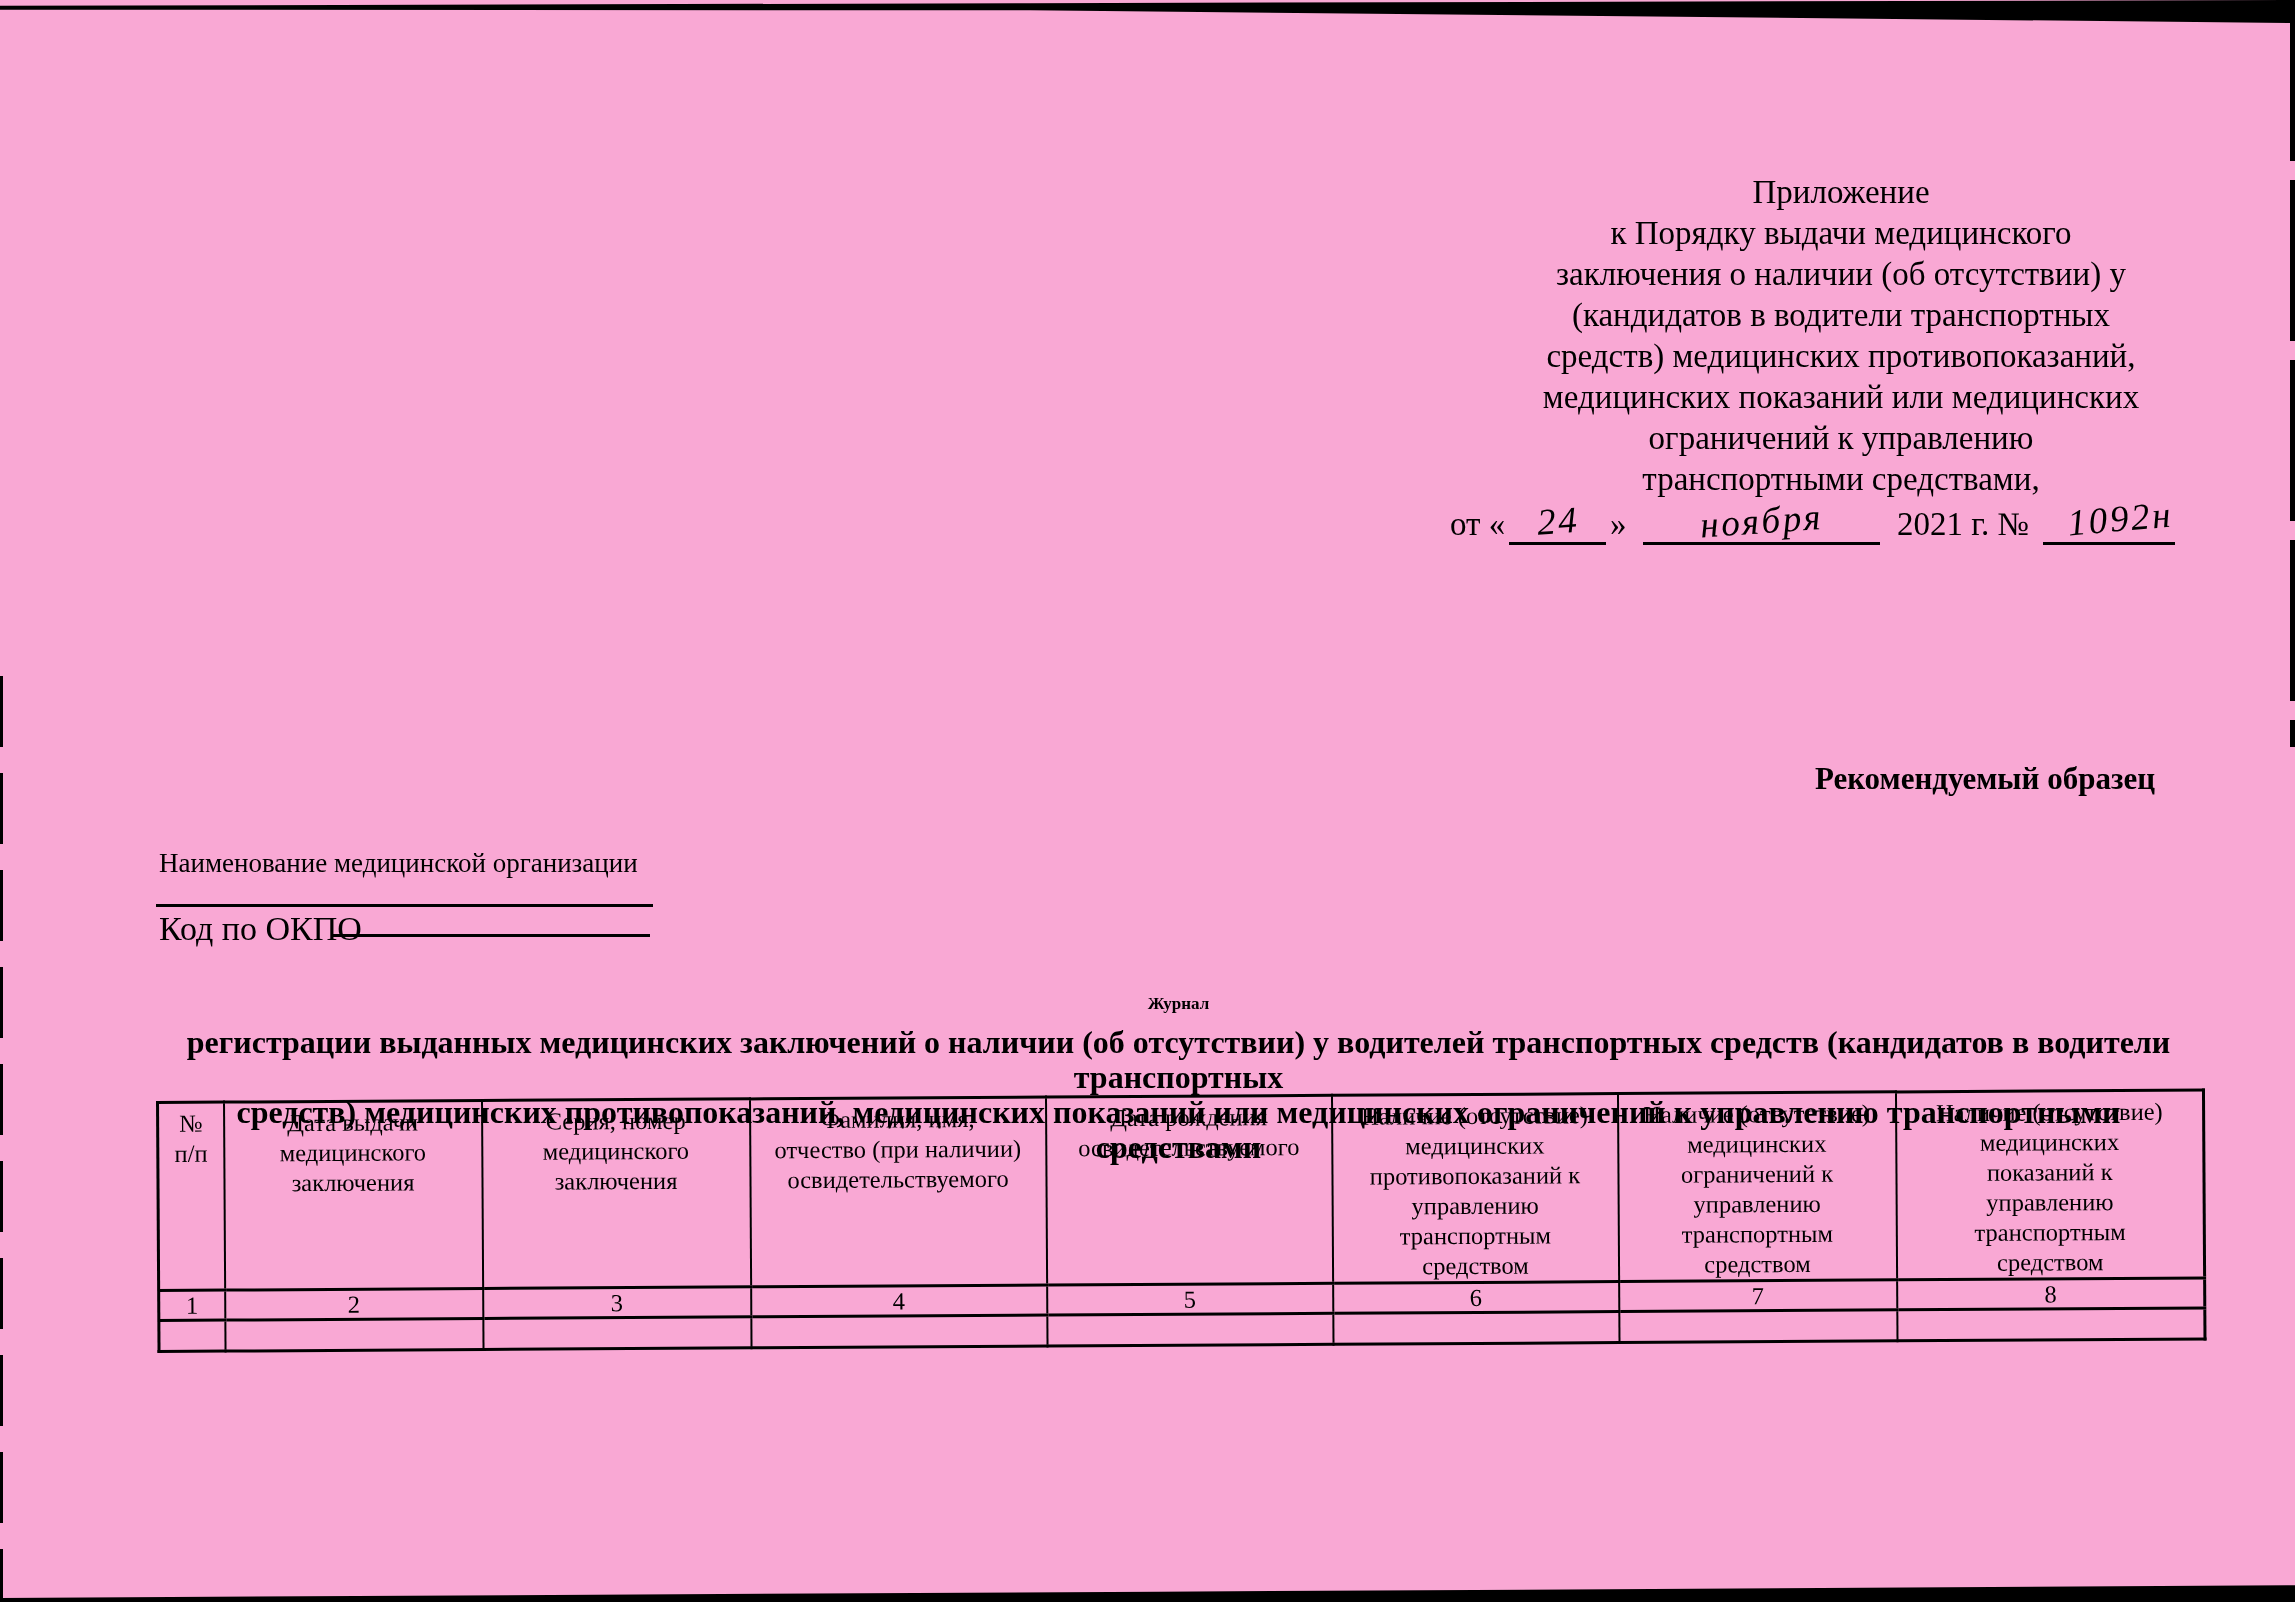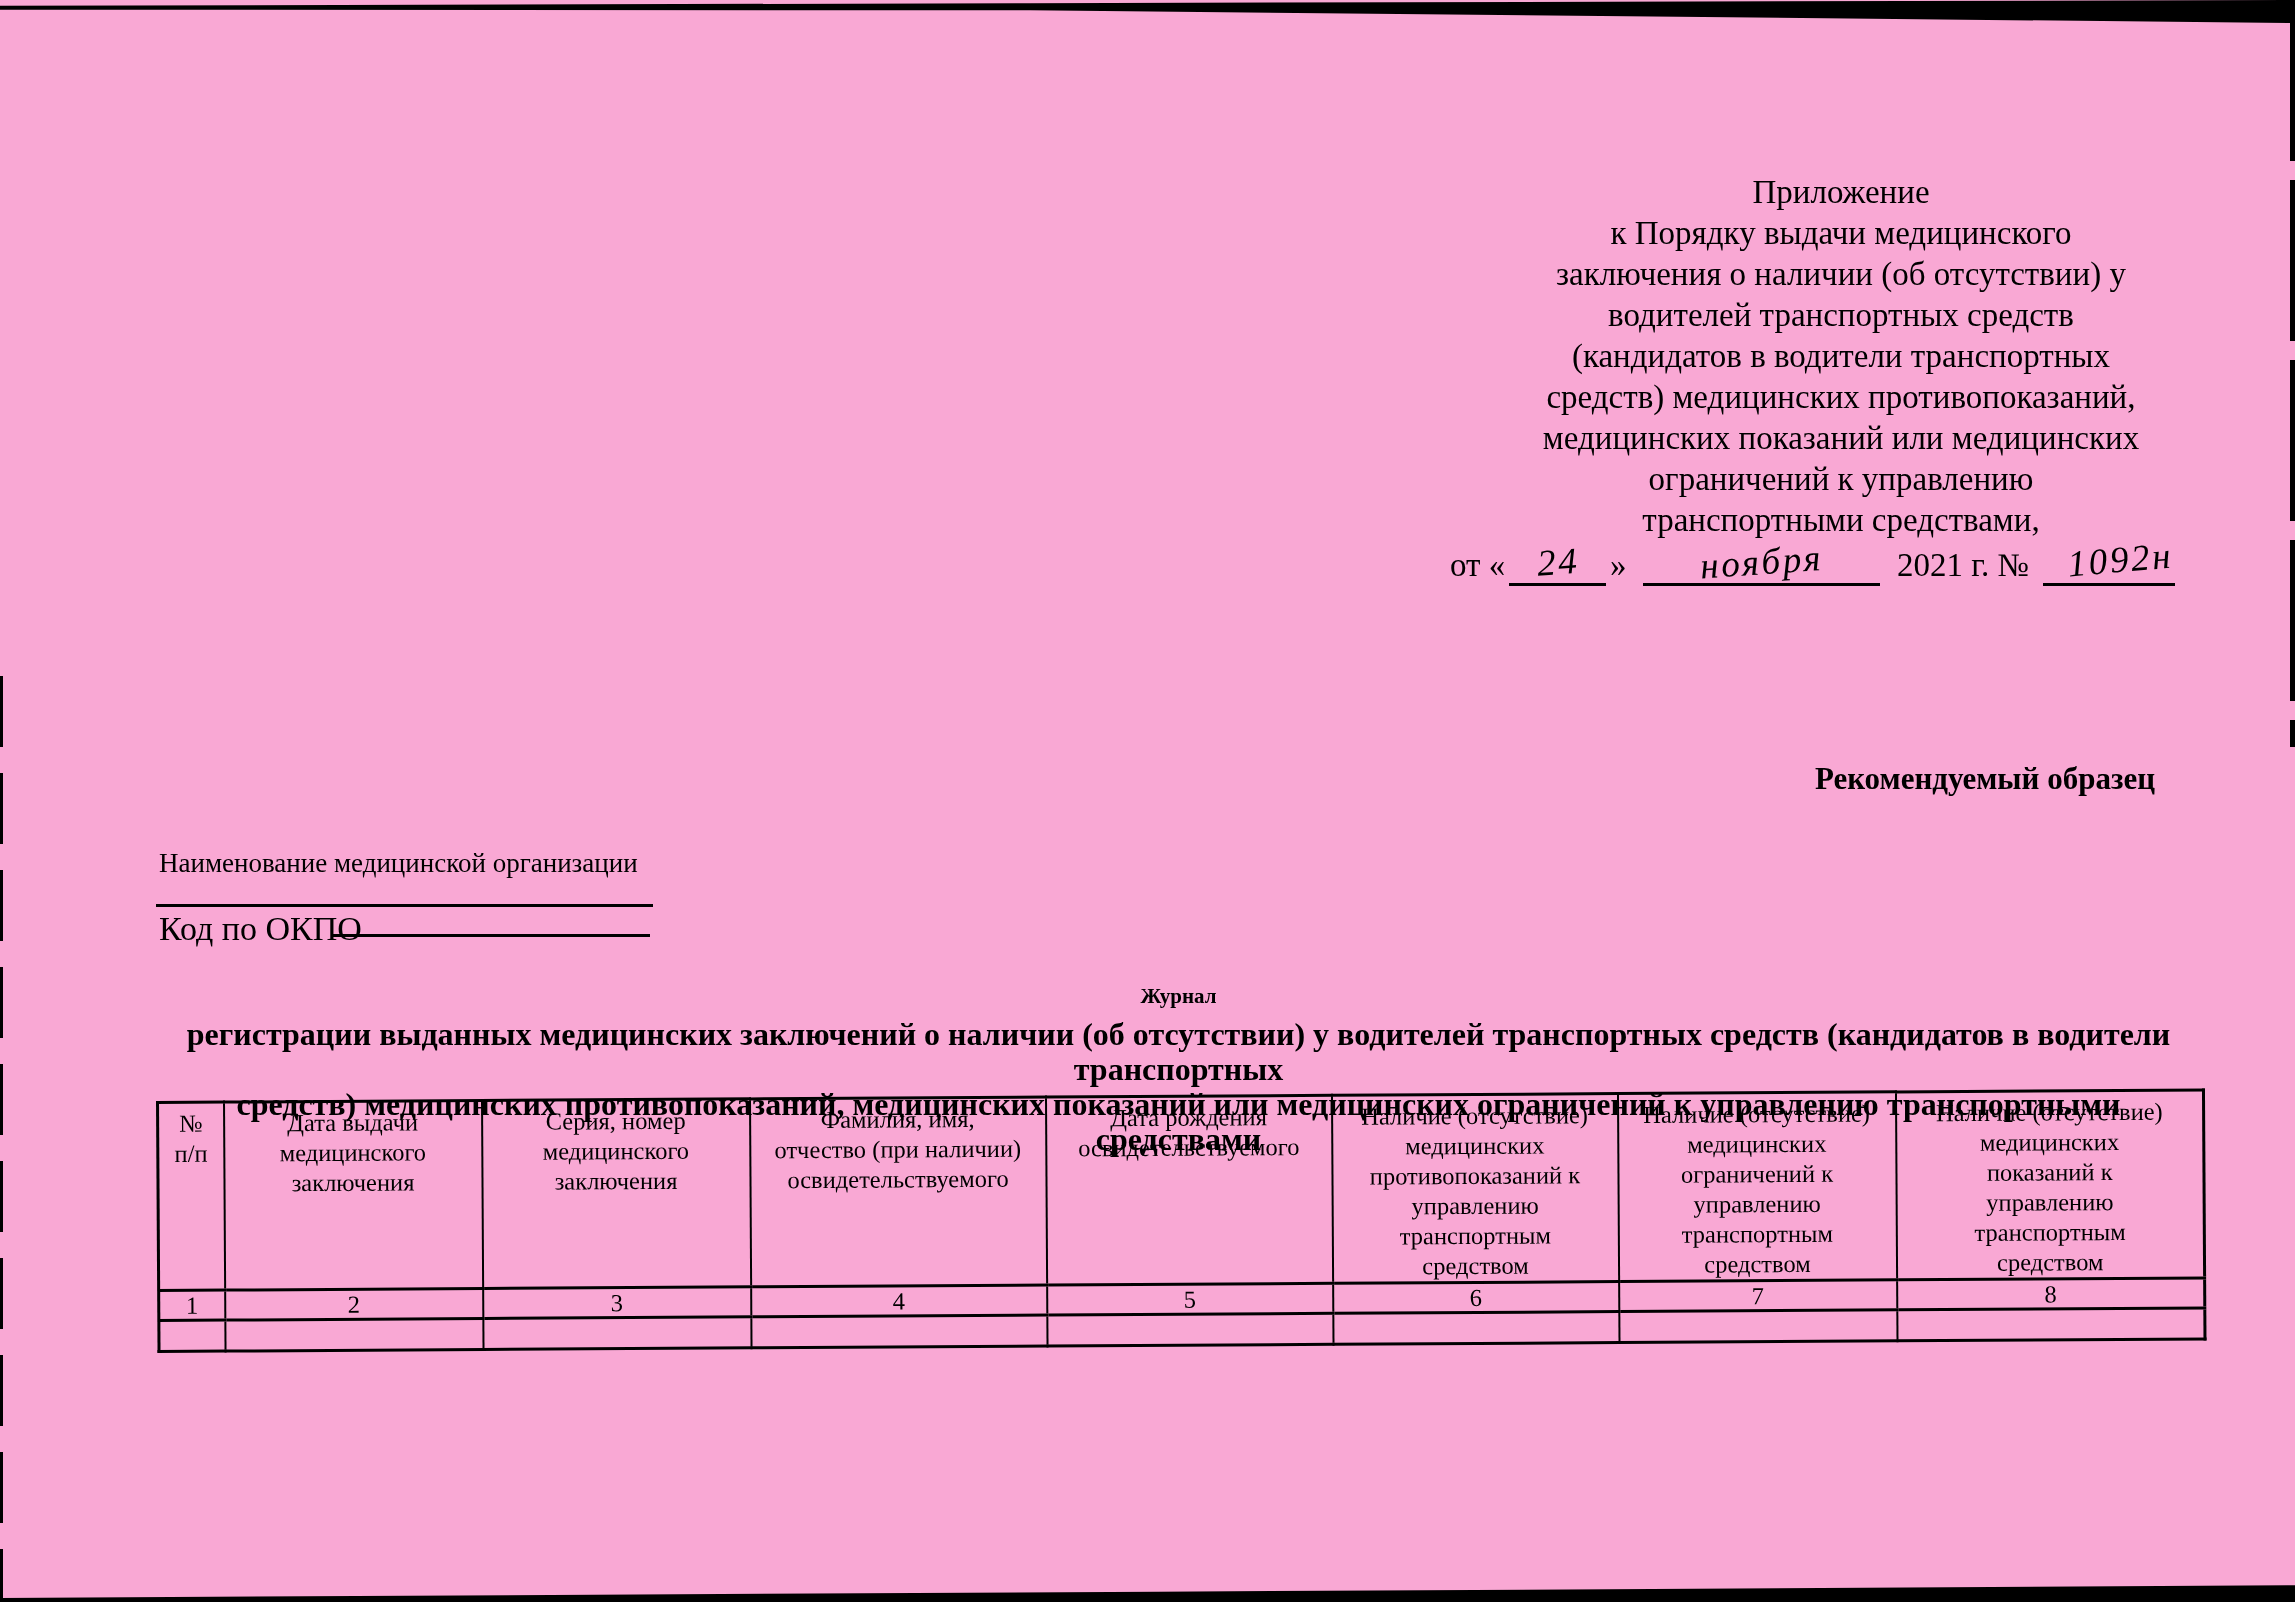--- a/index.html
+++ b/index.html
@@ -60,21 +60,21 @@
   
   .org-label{position:absolute;left:159px;top:848px;font-size:27px;white-space:nowrap;}
   .org-underline{position:absolute;left:156px;top:904px;width:497px;height:3.2px;background:#000;}
   .okpo-label{position:absolute;left:159px;top:910px;font-size:34px;white-space:nowrap;}
   .okpo-underline{position:absolute;left:333px;top:934px;width:317px;height:3.2px;background:#000;}
   
   .journal-head{
     position:absolute;left:156px;top:981px;width:2045px;
     text-align:center;font-weight:bold;
   }
-  .journal-title{font-size:21px;line-height:30px;}
+  .journal-title{font-size:17px;line-height:30px;margin-top:8px;}
   .journal-subtitle{
     font-size:32px;line-height:35px;margin-top:6.4px;
     white-space:pre-line;
   }
   
   .reg-table{
     position:absolute;left:156px;top:1101px;
     width:2045px;border-collapse:collapse;table-layout:fixed;
     transform:rotate(-0.35deg);transform-origin:0 0;
     border:3.9px solid #000;
@@ -104,21 +104,20 @@
 
   <div class="edge-top"></div>
   <div class="edge-bottom"></div>
   <div class="edge-left"></div>
   <div class="edge-right"></div>
 
   <div class="appendix">
     <div class="line">Приложение</div>
     <div class="line">к Порядку выдачи медицинского</div>
     <div class="line">заключения о наличии (об отсутствии) у</div>
-    <div class="line">водителей транспортных средств</div>
     <div class="line">(кандидатов в водители транспортных</div>
     <div class="line">средств) медицинских противопоказаний,</div>
     <div class="line">медицинских показаний или медицинских</div>
     <div class="line">ограничений к управлению</div>
     <div class="line">транспортными средствами,</div>
     <div class="date-line">
       <span>от «</span>
       <span class="blank b-day"><span class="hand">24</span></span>
       <span>»</span>
       <span class="blank b-month"><span class="hand">ноября</span></span>

